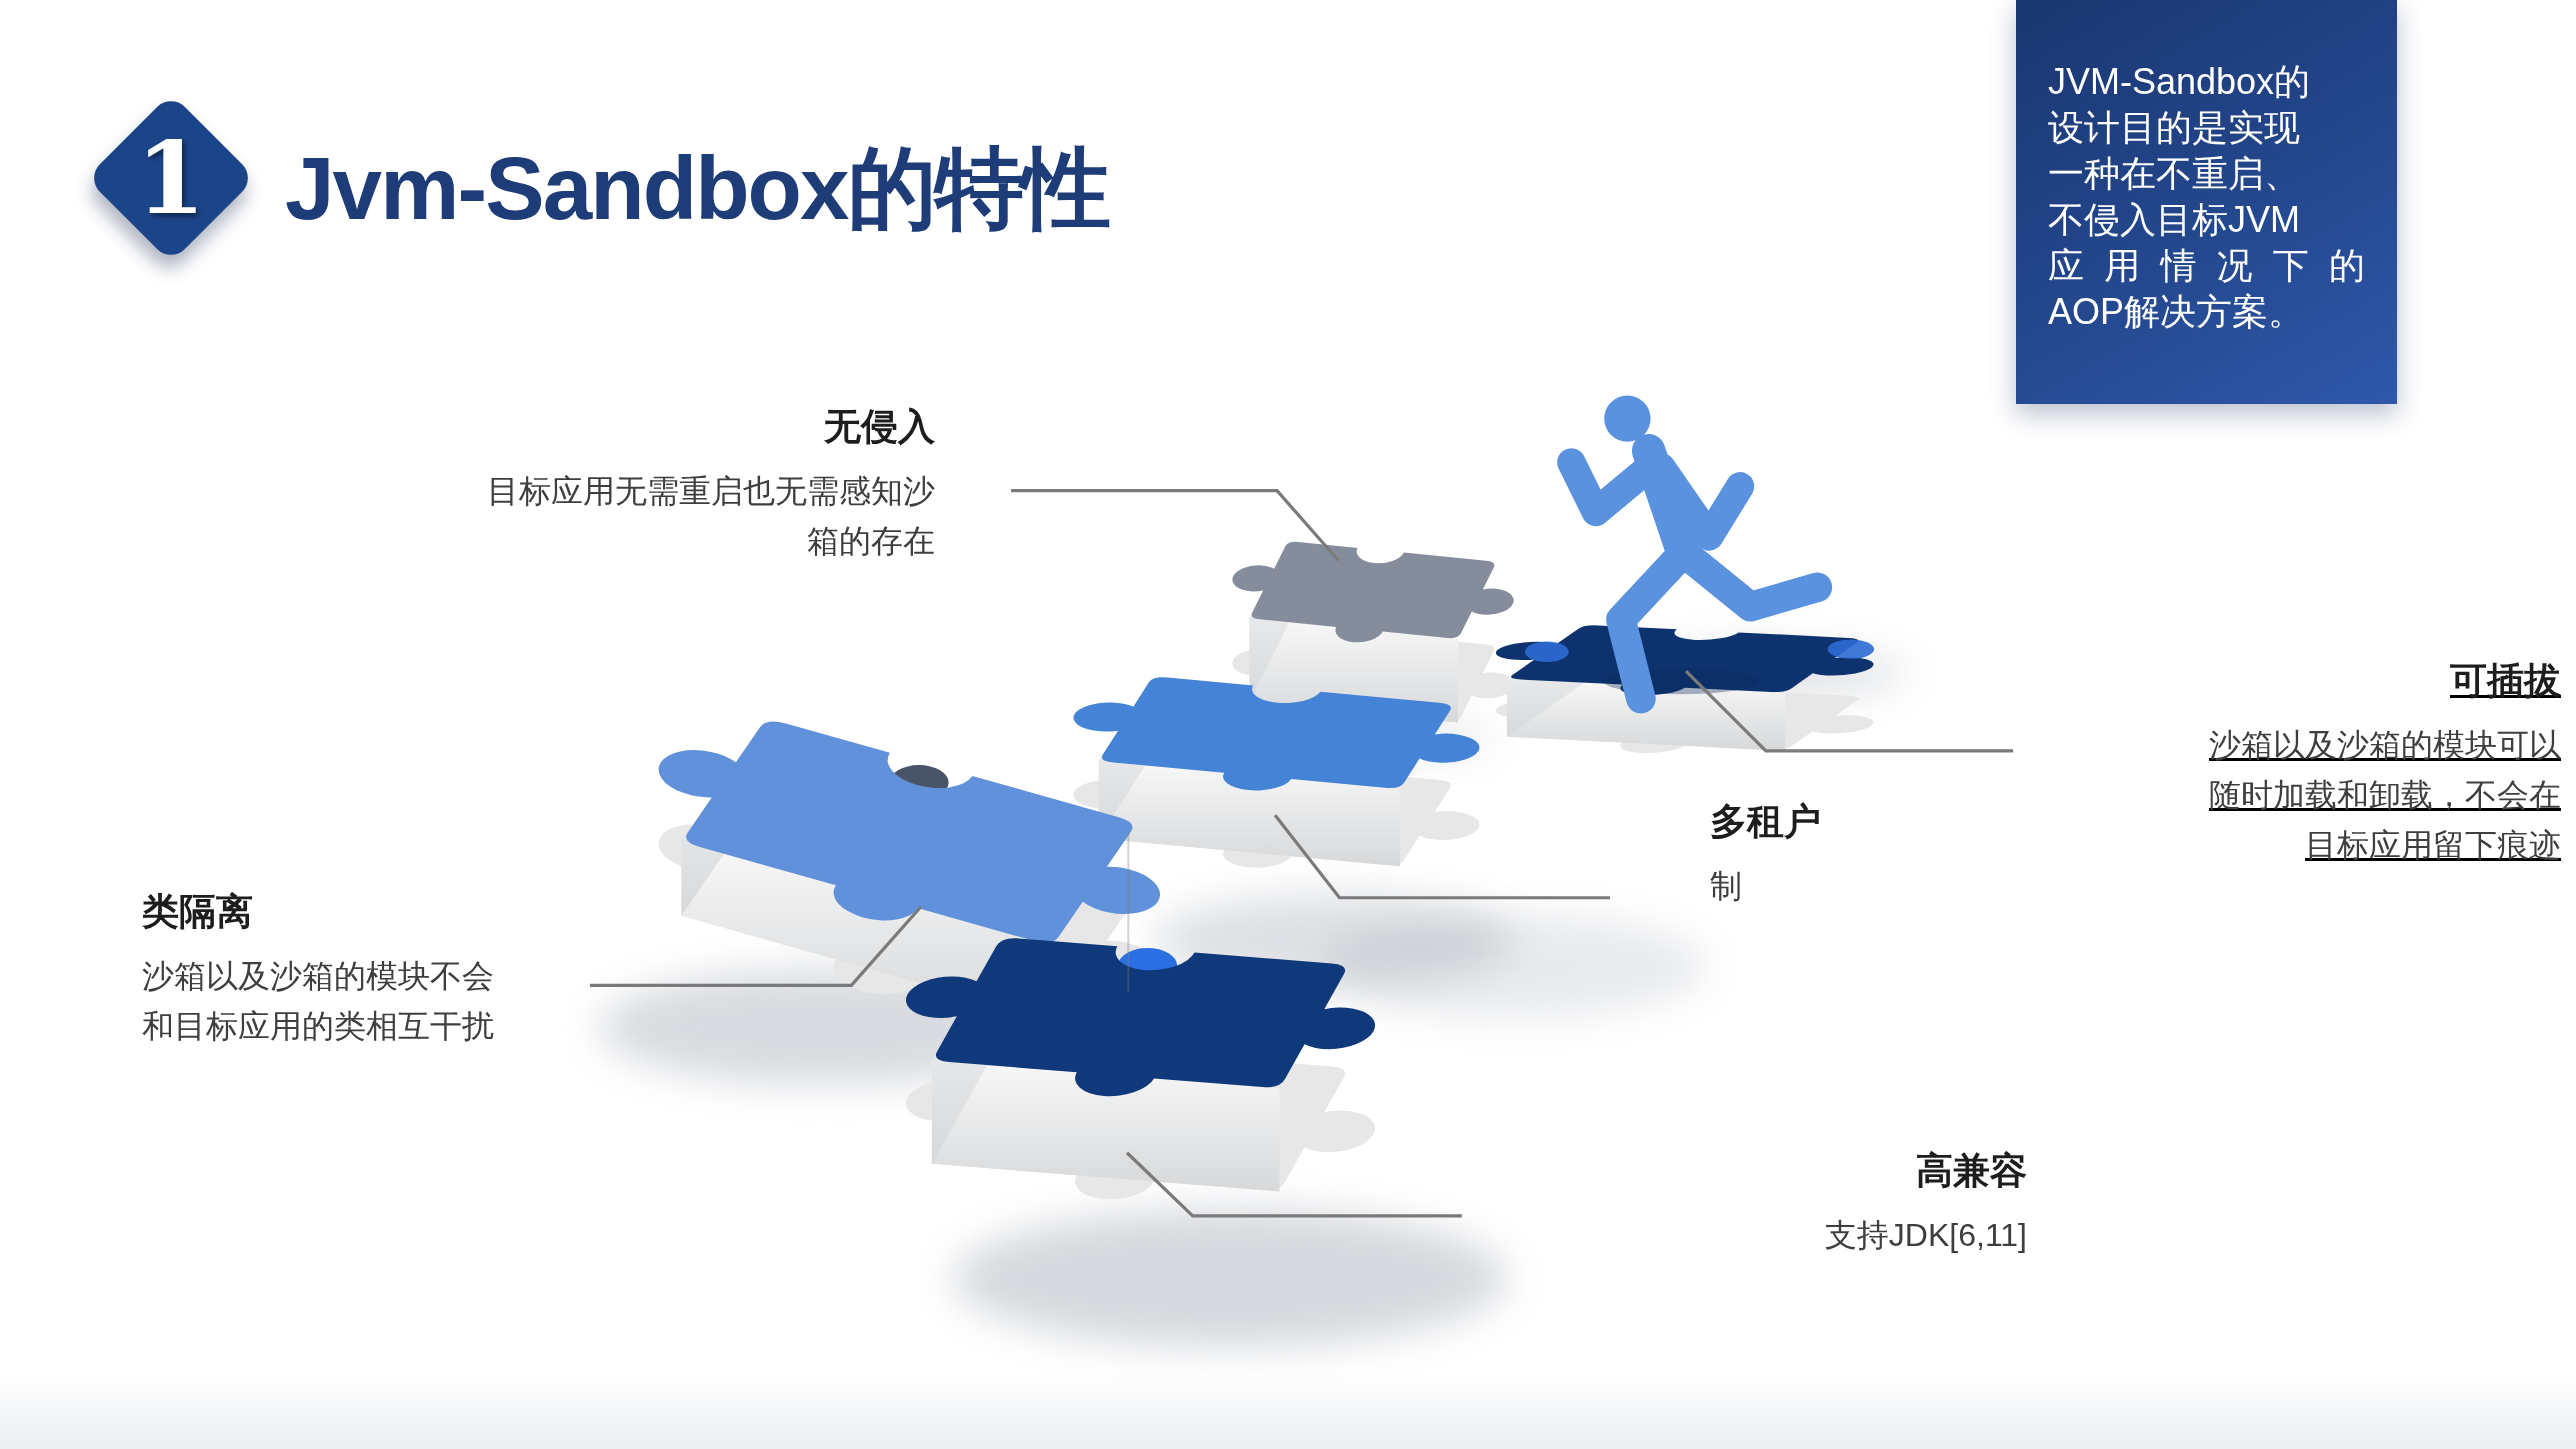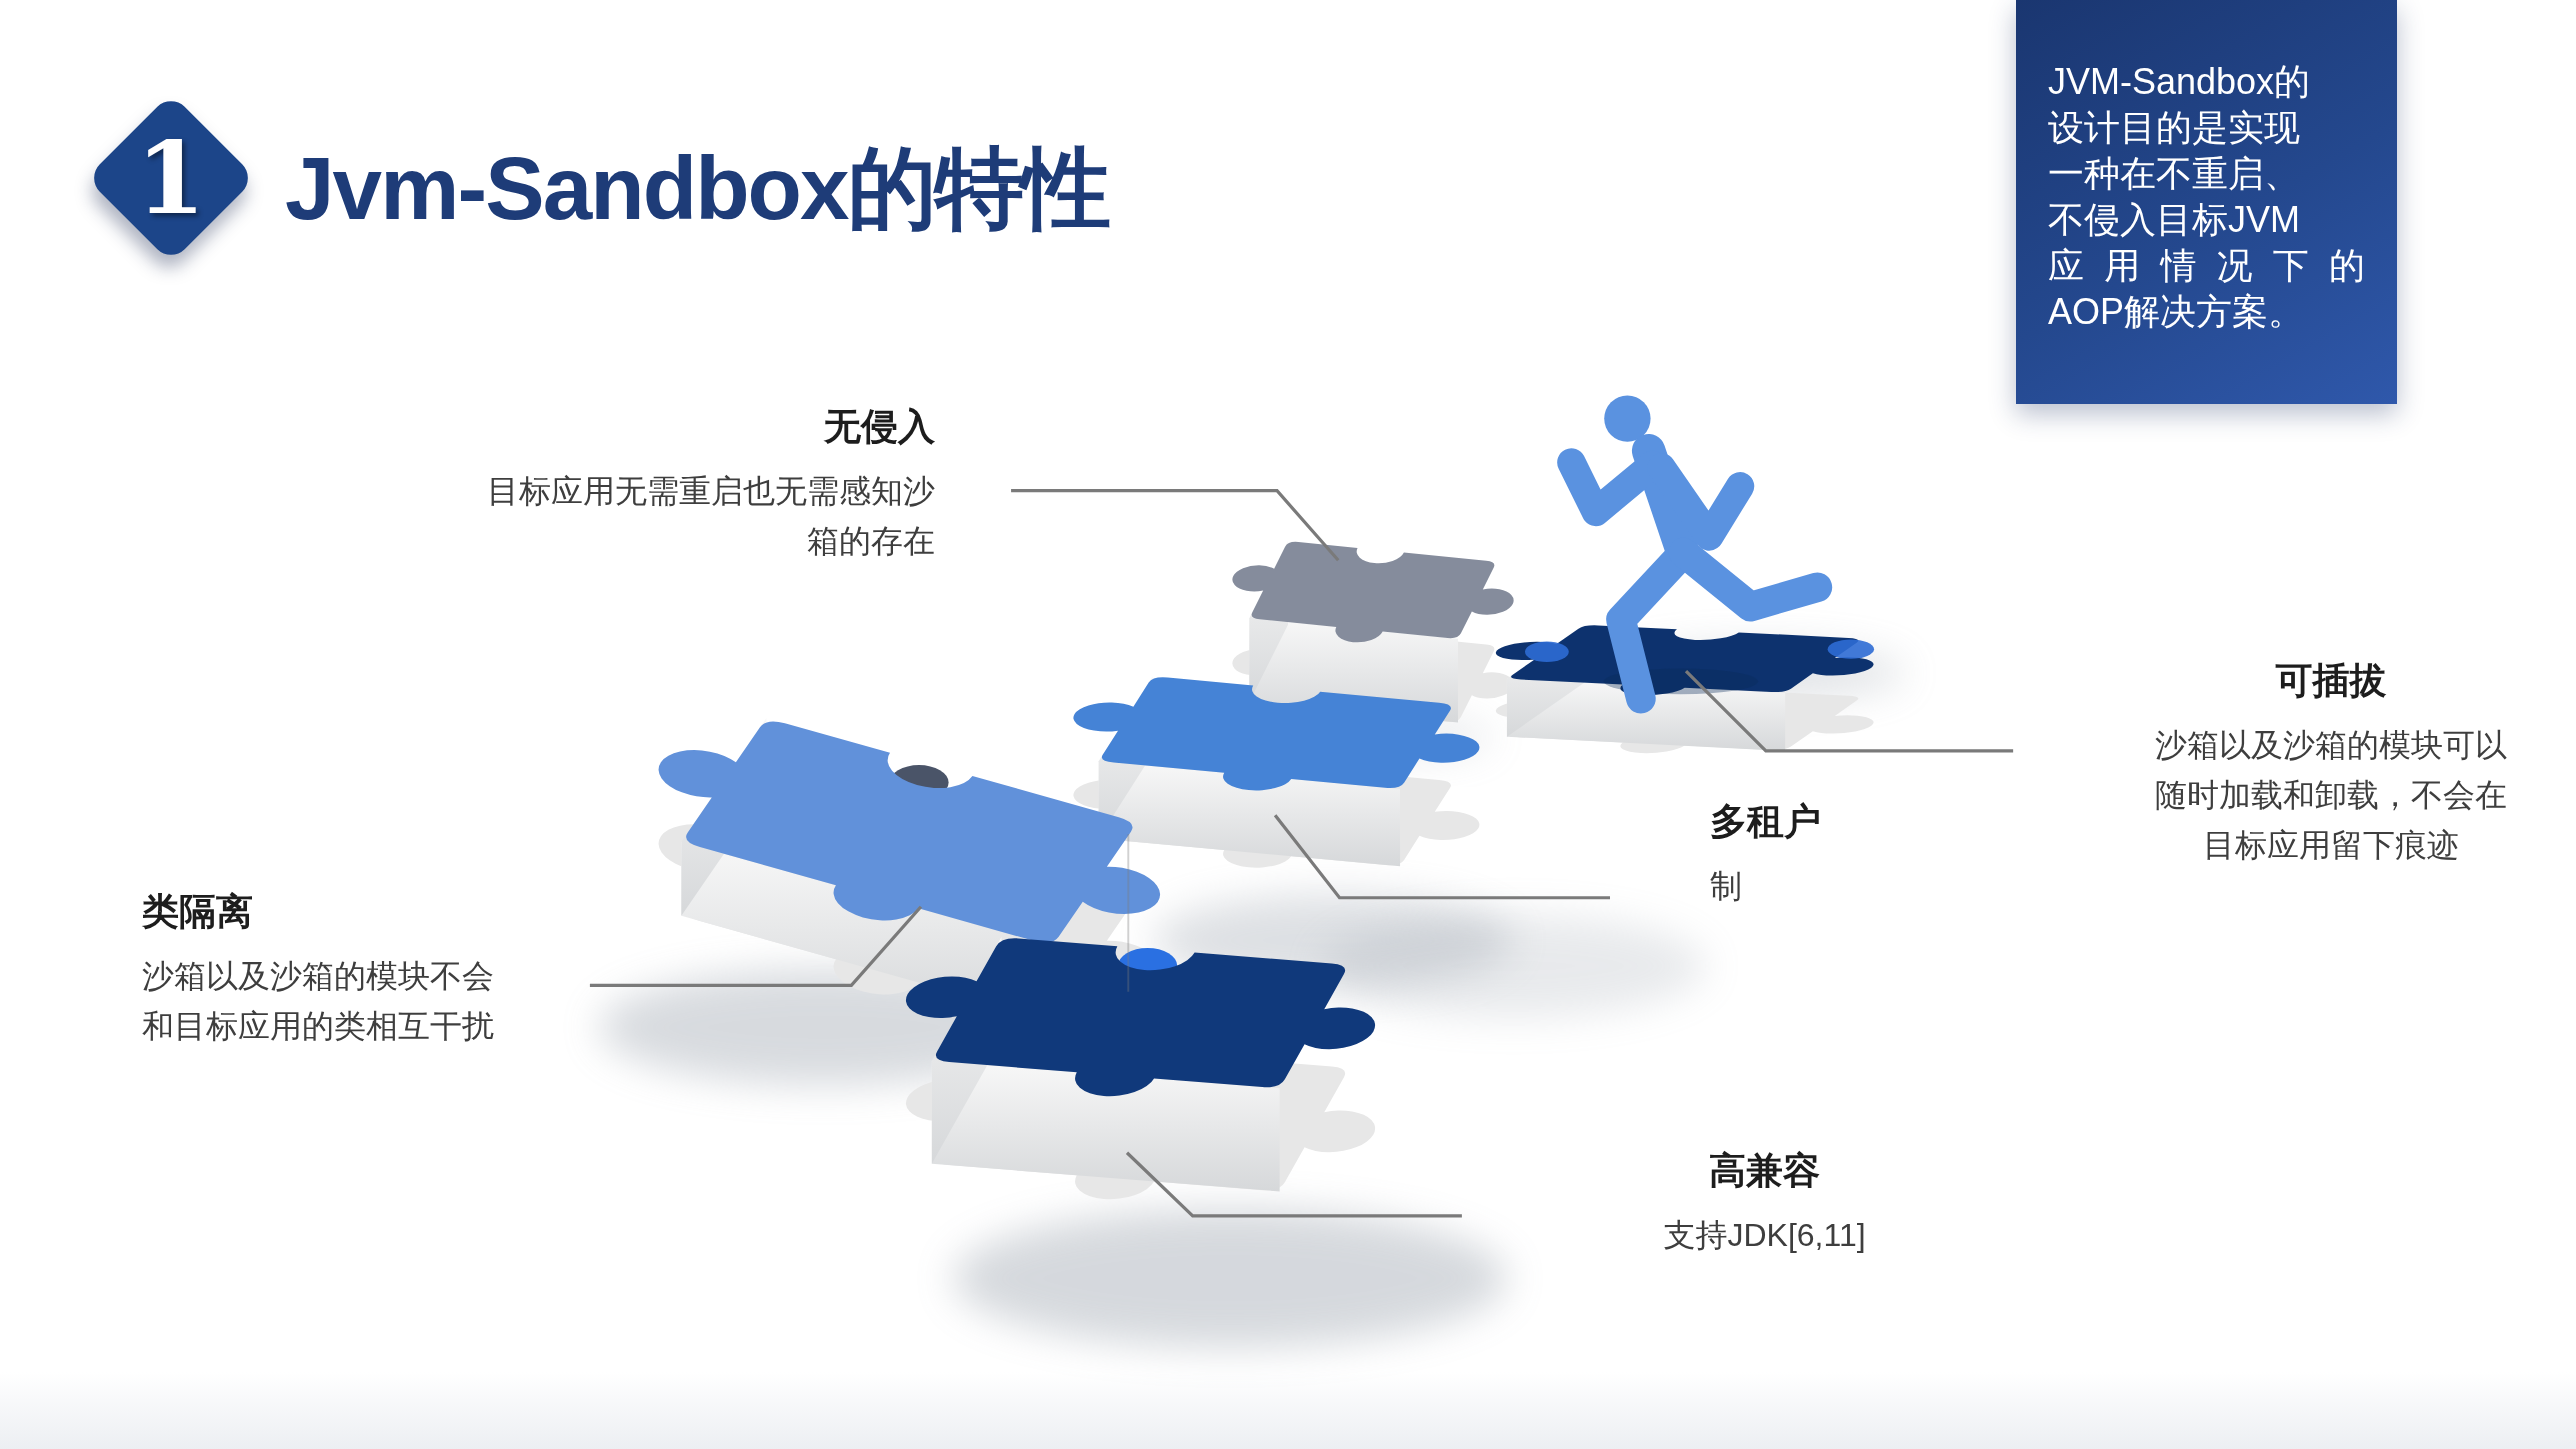--- a/index.html
+++ b/index.html
@@ -26,24 +26,24 @@
          box-shadow:0 10.3px 24.5px rgba(25,45,95,.30);}
   .ibox-line{color:#ffffff;font-size:36px;line-height:46px;white-space:nowrap;}
   .ibox-line.justify{white-space:normal;text-align:justify;text-align-last:justify;}
 
   
   .feature{position:absolute;}
   .feature h3{margin:0 0 16.7px 0;font-size:37px;line-height:45px;
          font-weight:700;color:#1d1d1d;}
   .feature .dline{font-size:32px;line-height:50px;color:#3e3e3e;}
   .f-noninvasive{left:451px;top:404px;width:484px;text-align:right;}
-  .f-pluggable{left:2101px;top:658px;width:460px;text-align:center;}
+  .f-pluggable{left:2101px;top:658px;width:460px;text-align:right;text-decoration:underline;}
   .f-multitenant{left:1710px;top:799px;width:412px;text-align:left;}
   .f-classisolation{left:142px;top:889px;width:390px;text-align:left;}
-  .f-compat{left:1565px;top:1148px;width:399px;text-align:center;}
+  .f-compat{left:1628px;top:1148px;width:399px;text-align:right;}
 
   .illu{position:absolute;inset:0;}
   .floor{position:absolute;left:0;bottom:0;width:100%;height:77px;
          background:linear-gradient(180deg,rgba(238,240,244,0) 0%,rgba(234,237,241,.9) 100%);}
 </style>
 </head>
 <body>
 
 <div class="stage">
 

